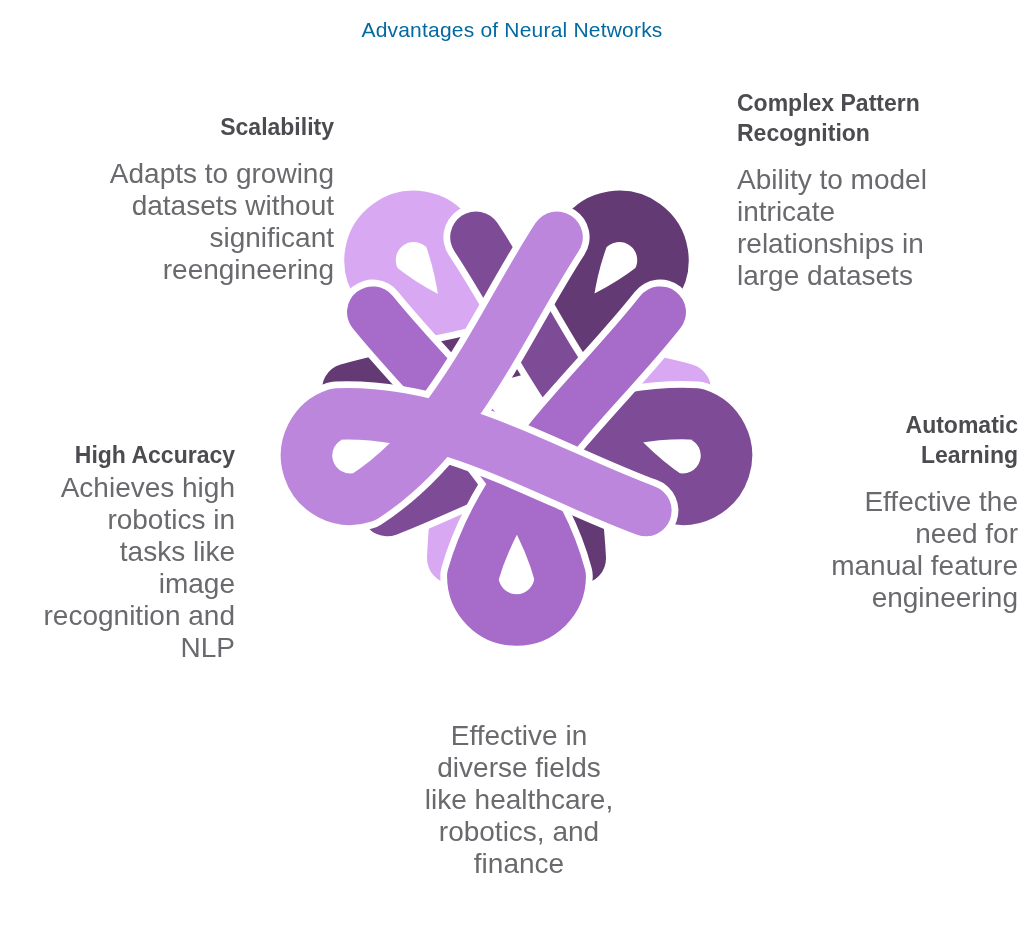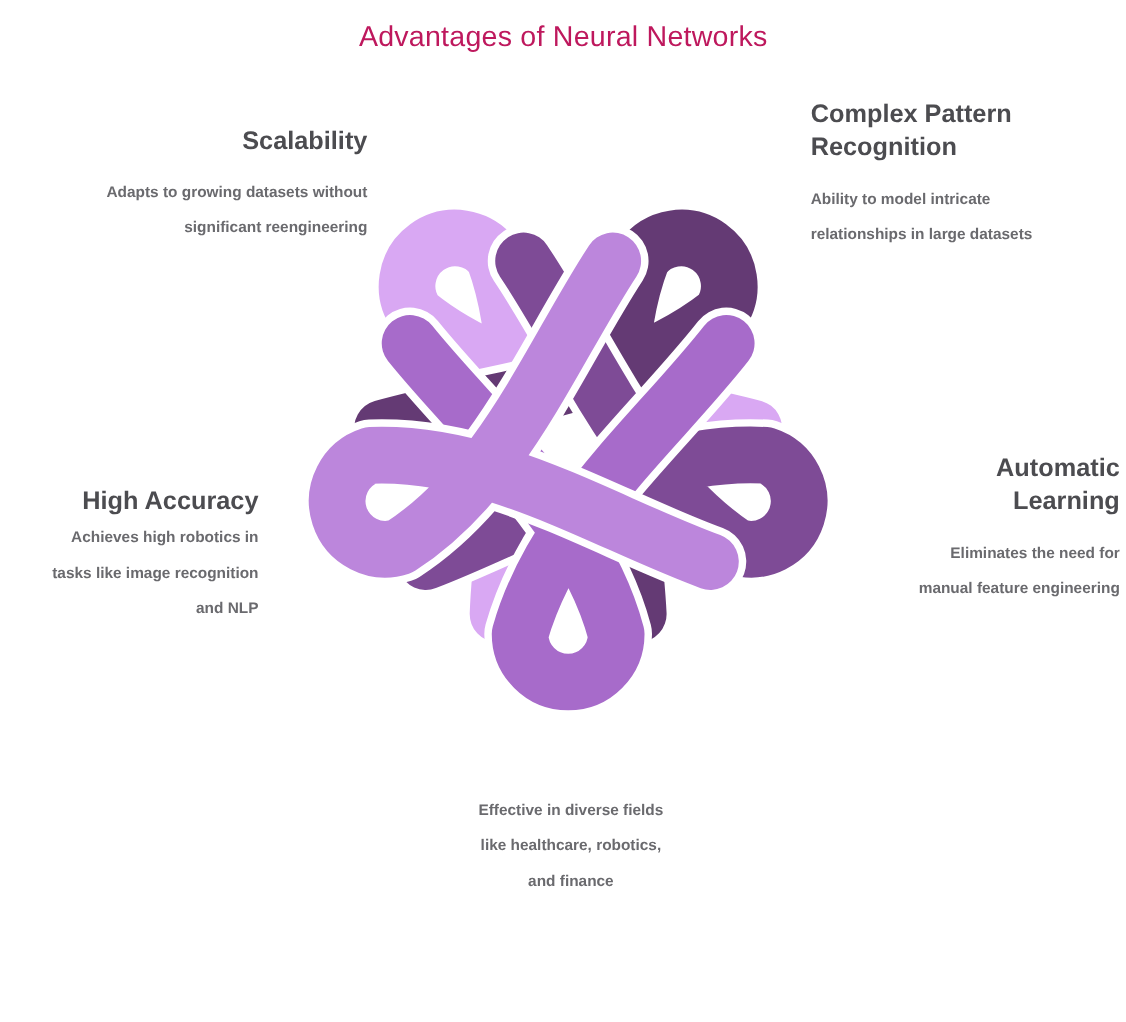--- a/index.html
+++ b/index.html
@@ -14,22 +14,22 @@
     height: 929px;
     background: #ffffff;
     overflow: hidden;
   }
   .title {
     position: absolute;
     top: 18px;
     left: 0;
     width: 1024px;
     text-align: center;
-    font-size: 26px;
-    color: #be185d;
+    font-size: 21px;
+    color: #0369a1;
     letter-spacing: 0.2px;
   }
   .knot {
     position: absolute;
     left: 264px;
     top: 149px;
     width: 505px;
     height: 505px;
   }
   .halo {
@@ -50,23 +50,23 @@
   }
   .label-block h2 {
     margin: 0;
     font-size: 23px;
     line-height: 30px;
     font-weight: 700;
     color: #4c4c50;
   }
   .label-block p {
     margin: 0;
-    font-size: 14px;
+    font-size: 28px;
     line-height: 32px;
-    font-weight: 700;
+    font-weight: 400;
     color: #6a6a6e;
   }
   #blk-scalability {
     top: 112px;
     right: 690px;
     width: 245px;
     text-align: right;
   }
   #blk-scalability p { margin-top: 16px; }
   #blk-cpr {
@@ -141,21 +141,21 @@
     <p>Adapts to growing datasets without significant reengineering</p>
   </div>
 
   <div id="blk-cpr" class="label-block">
     <h2>Complex Pattern Recognition</h2>
     <p>Ability to model intricate relationships in large datasets</p>
   </div>
 
   <div id="blk-auto" class="label-block">
     <h2>Automatic Learning</h2>
-    <p>Eliminates the need for manual feature engineering</p>
+    <p>Effective the need for manual feature engineering</p>
   </div>
 
   <div id="blk-wide" class="label-block">
     <p>Effective in diverse fields like healthcare, robotics, and finance</p>
   </div>
 
   <div id="blk-high" class="label-block">
     <h2>High Accuracy</h2>
     <p>Achieves high robotics in tasks like image recognition and NLP</p>
   </div>

